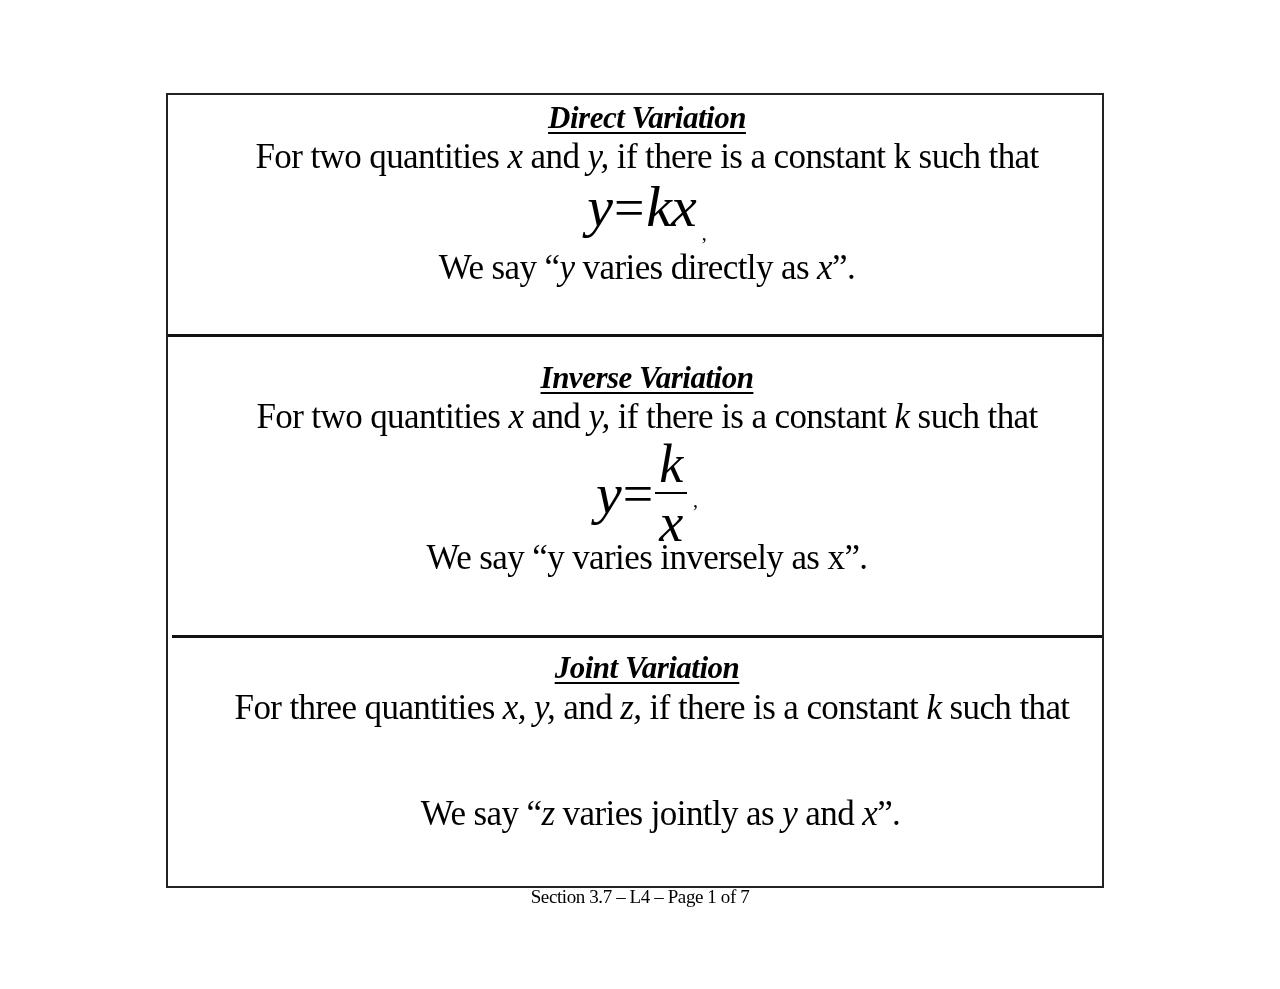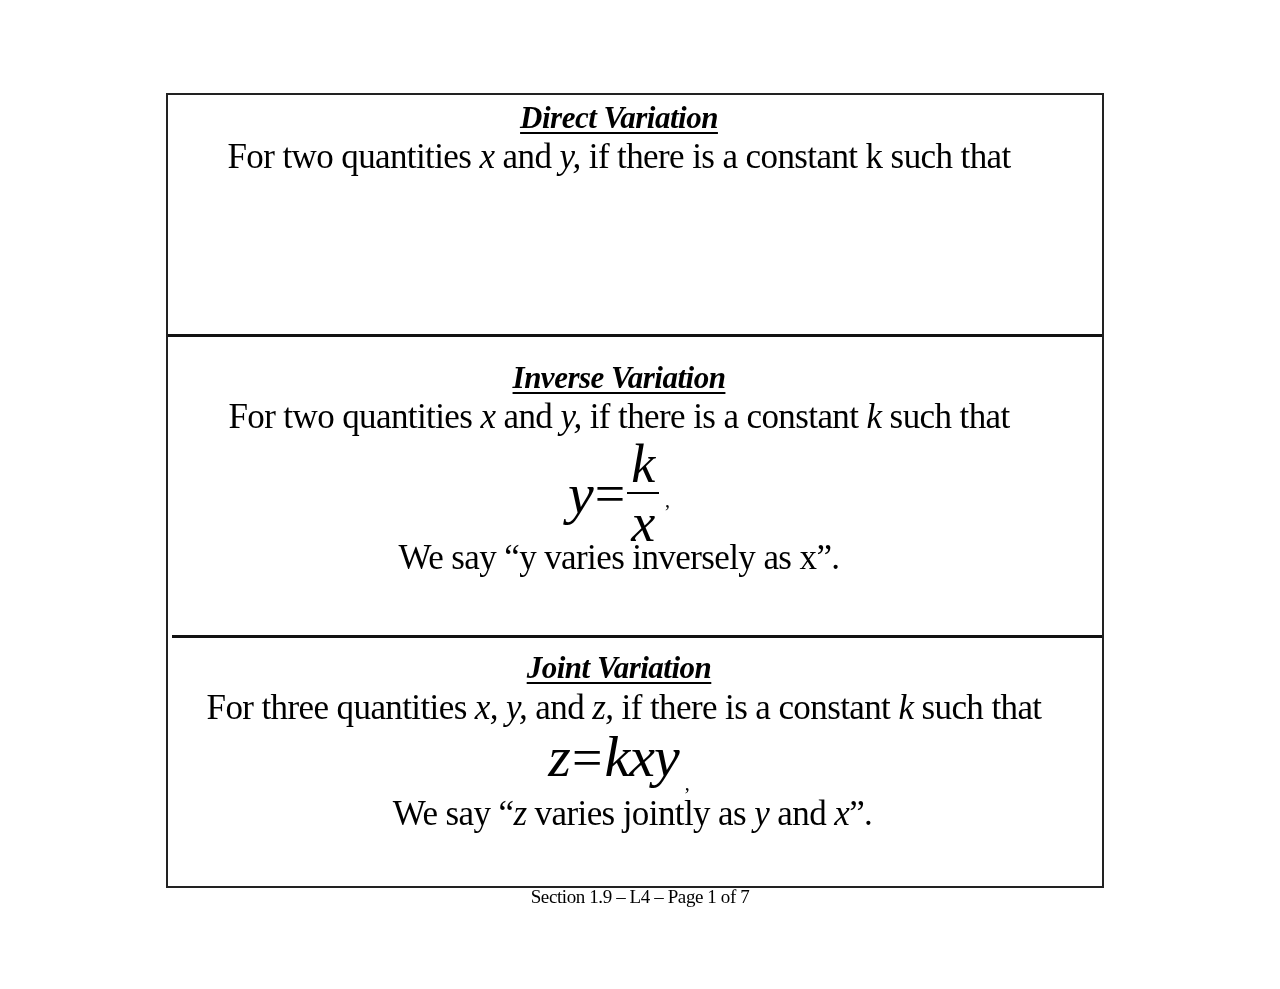--- a/index.html
+++ b/index.html
@@ -26,21 +26,21 @@
     .divider {
       position: absolute;
       height: 3px;
       background: #111;
     }
     .divider.d1 { left: 168px; top: 334px; width: 934px; }
     .divider.d2 { left: 172px; top: 635px; width: 930px; }
 
     .section {
       position: absolute;
-      left: 152px;
+      left: 180px;
       width: 934px;
       text-align: center;
     }
     .title {
       position: absolute;
       left: 0; right: 0;
       text-align: center;
       font-size: 31px;
       font-weight: bold;
       font-style: italic;
@@ -106,20 +106,26 @@
 <div class="divider d1"></div>
 <div class="divider d2"></div>
 
 <div class="section" style="top:95px; height:238px;">
   <div class="title" style="top:5px;">
     <span>Direct Variation</span>
   </div>
   <div class="line" style="top:42px;">
     <span>For two quantities </span><i>x</i><span> and </span><i>y,</i><span> if there is a constant k such that</span>
   </div>
+  <div class="formula" style="top:78px;">
+    <span class="big">y</span><span class="eq">=</span><span class="big">kx</span><span class="comma">,</span>
+  </div>
+  <div class="line" style="top:153px;">
+    <span>We say “</span><i>y</i><span> varies directly as </span><i>x</i><span>”.</span>
+  </div>
 </div>
 
 <div class="section" style="top:337px; height:350px;">
   <div class="title" style="top:23px;">
     <span>Inverse Variation</span>
   </div>
   <div class="line" style="top:60px;">
     <span>For two quantities </span><i>x</i><span> and </span><i>y,</i><span> if there is a constant </span><i>k</i><span> such that</span>
   </div>
   <div class="formula" style="top:100px;">
@@ -128,21 +134,18 @@
   <div class="line" style="top:201px;">We say “y varies inversely as x”.</div>
 </div>
 
 <div class="section" style="top:638px; height:246px;font-family:Liberation Serif, serif;">
   <div class="title" style="top:12px;">
     <span>Joint Variation</span>
   </div>
   <div class="line" style="top:50px;margin-left:10px;">
     <span>For three quantities </span><i>x, y,</i><span> and </span><i>z,</i><span> if there is a constant </span><i>k</i><span> such that</span>
   </div>
-  <div class="formula" style="top:85px;">
-    <span class="big">z</span><span class="eq">=</span><span class="big">kxy</span><span class="comma">,</span>
-  </div>
   <div class="line" style="top:156px;margin-left:27px;">
     <span>We say “</span><i>z</i><span> varies jointly as </span><i>y</i><span> and </span><i>x</i><span>”.</span>
   </div>
 </div>
 
-<div class="footer">Section 1.9 – L4 – Page 1 of 7</div>
+<div class="footer">Section 3.7 – L4 – Page 1 of 7</div>
 
 </body></html>

